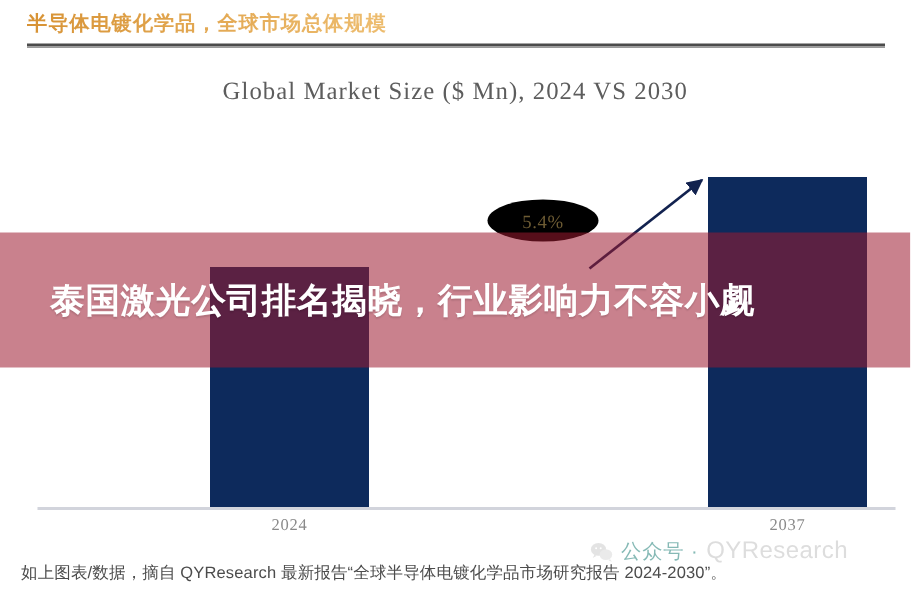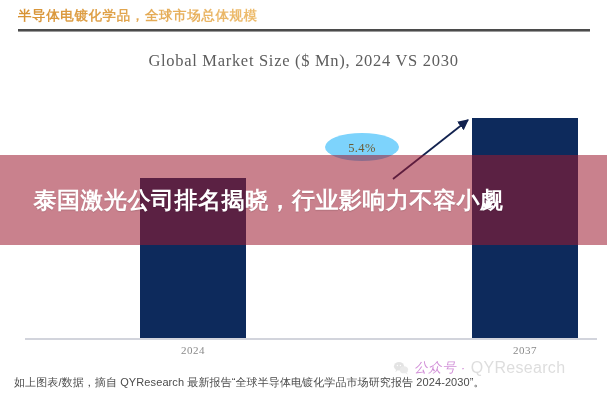--- a/index.html
+++ b/index.html
@@ -167,24 +167,23 @@
     left: 393px;
     top: 359px;
     display: flex;
     align-items: center;
     gap: 5px;
     opacity: 0.5;
   }
   .wm-icon { width: 16px; height: 16px; display: block; }
   .wm-text {
     font-size: 13.5px;
-    color: #a21caf;
+    color: #0f766e;
     letter-spacing: 0.6px;
     white-space: nowrap;
-    font-style: italic;
   }
   .wm-brand {
     font-size: 16px;
     color: #bcbcbc;
     letter-spacing: 0.3px;
     white-space: nowrap;
   }
 
   
   .footer-note {
@@ -249,21 +248,21 @@
 
       <svg class="cagr-arrow" viewBox="0 0 100 78" xmlns="http://www.w3.org/2000/svg">
         <defs>
           <marker id="ah" markerWidth="7" markerHeight="7" refX="5.4" refY="3" orient="auto">
             <path d="M0,0 L6,3 L0,6 z" fill="#12224f"></path>
           </marker>
         </defs>
         <line x1="13" y1="67" x2="88" y2="8" stroke="#12224f" stroke-width="1.8" marker-end="url(#ah)"></line>
       </svg>
 
-      <div class="cagr-badge" style="background: #7dd3fc; justify-content: center;">
+      <div class="cagr-badge" style="background: #000000; justify-content: center;">
         <span class="cagr-badge-label">5.4%</span>
       </div>
 
     </div>
   </div>
 
   <div class="watermark">
     <svg class="wm-icon" viewBox="0 0 24 24" xmlns="http://www.w3.org/2000/svg">
       <ellipse cx="9" cy="9.4" rx="7.6" ry="6.4" fill="#c8c8c8"></ellipse>
       <path d="M5 14.6 L3.2 18 L6.8 16.1 Z" fill="#c8c8c8"></path>

